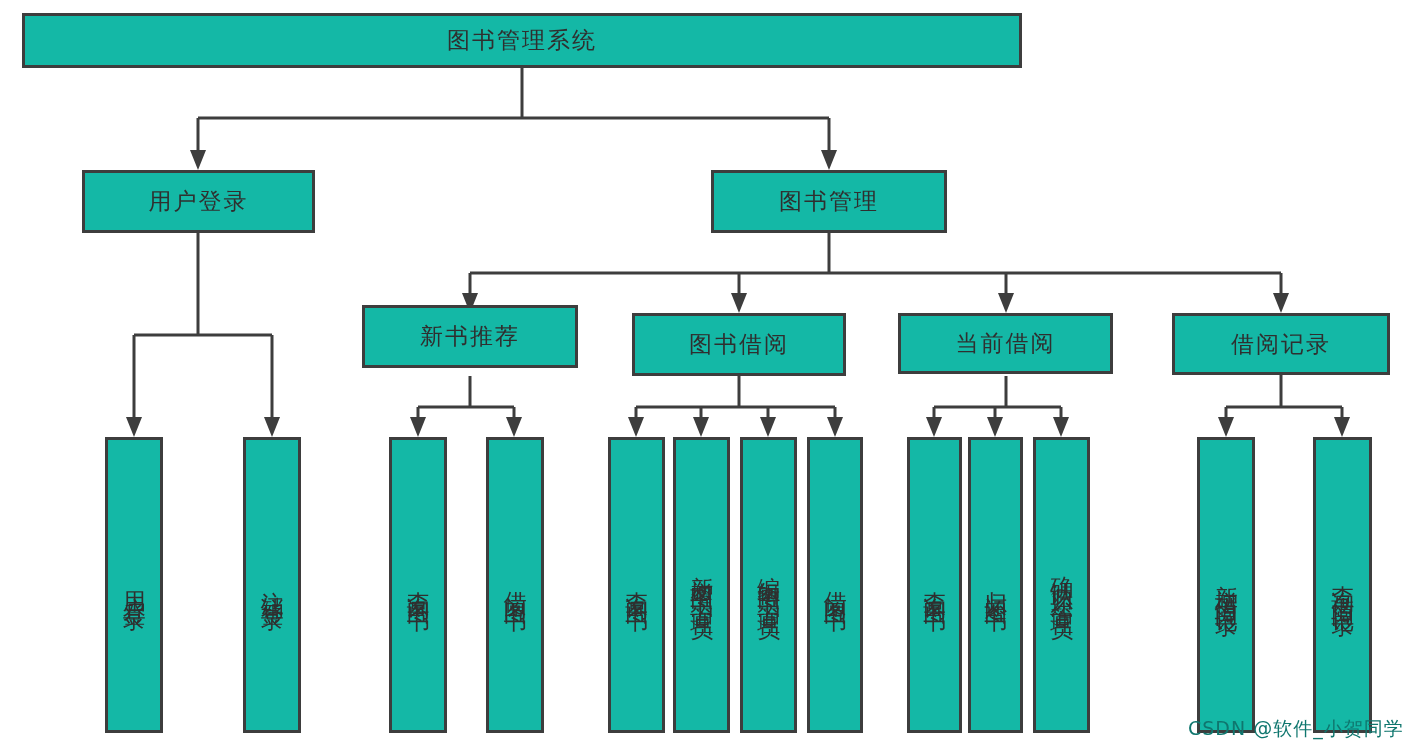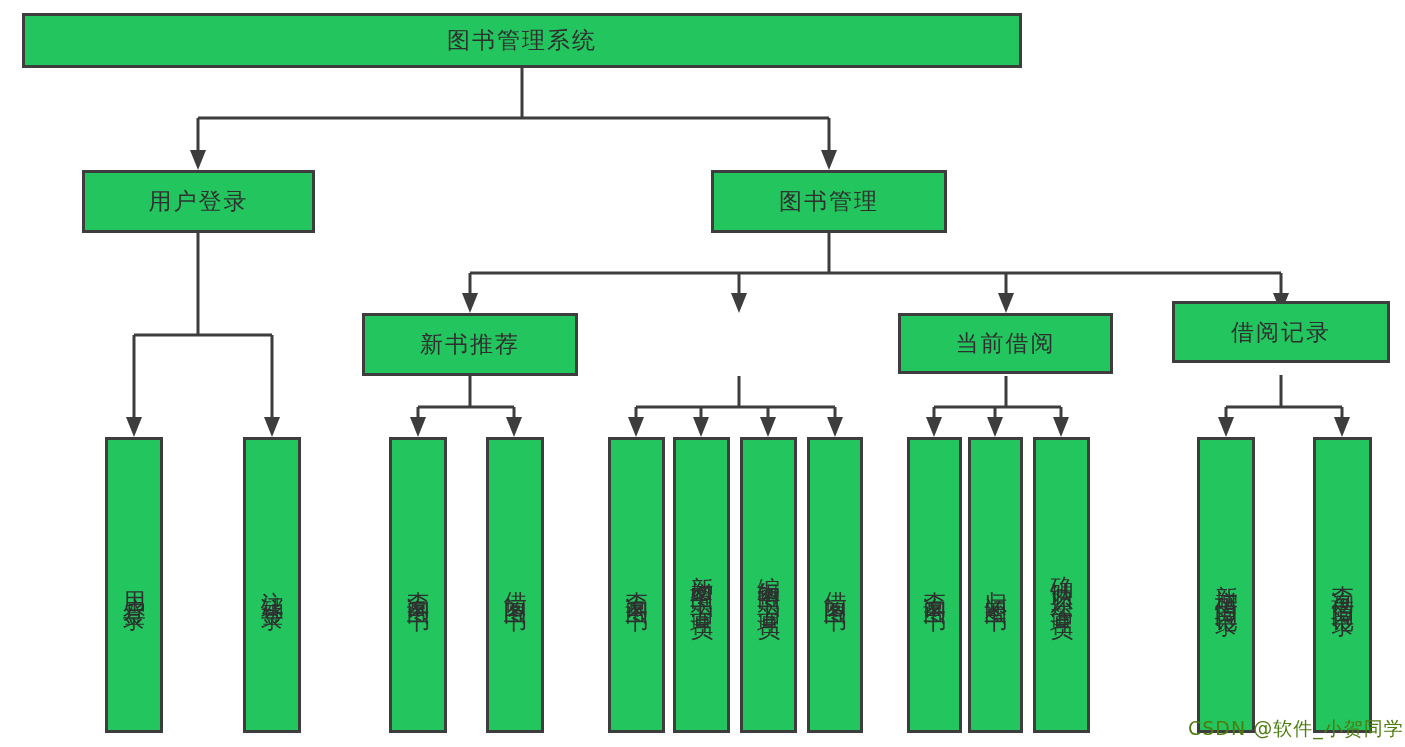--- a/index.html
+++ b/index.html
@@ -17,21 +17,21 @@
   }
   #connectors {
     position: absolute;
     left: 0;
     top: 0;
     z-index: 1;
   }
   .node {
     position: absolute;
     box-sizing: border-box;
-    background: #22c55e;
+    background: #14b8a6;
     border: 3px solid #3d3d3d;
     display: flex;
     align-items: center;
     justify-content: center;
     z-index: 2;
     color: #2f2f2f;
   }
   .hnode span {
     font-size: 23px;
     letter-spacing: 2px;
@@ -42,21 +42,21 @@
     font-size: 23px;
     letter-spacing: 6px;
     line-height: 1.1;
   }
   #watermark {
     position: absolute;
     left: 1188px;
     top: 716px;
     z-index: 3;
     font-size: 19px;
-    color: #4d7c0f;
+    color: #0f766e;
     white-space: nowrap;
     letter-spacing: 1px;
   }
 </style>
 </head>
 <body>
 
 <div id="stage">
 
   <svg id="connectors" width="1405" height="747" viewBox="0 0 1405 747">
@@ -129,27 +129,30 @@
     <span>图书管理系统</span>
   </div>
 
   <div class="node hnode" style="left:82px; top:170px; width:233px; height:63px;">
     <span>用户登录</span>
   </div>
   <div class="node hnode" style="left:711px; top:170px; width:236px; height:63px;text-align:right;">
     <span>图书管理</span>
   </div>
 
-  <div class="node hnode" style="left:362px; top:313px; width:216px; height:63px;">
+  <div class="node hnode" style="left:362px; top:305px; width:216px; height:63px;">
     <span>新书推荐</span>
+  </div>
+  <div class="node hnode" style="left:632px; top:313px; width:214px; height:63px;">
+    <span>图书借阅</span>
   </div>
   <div class="node hnode" style="left:898px; top:313px; width:215px; height:61px;">
     <span>当前借阅</span>
   </div>
-  <div class="node hnode" style="left:1172px; top:301px; width:218px; height:62px;">
+  <div class="node hnode" style="left:1172px; top:313px; width:218px; height:62px;">
     <span>借阅记录</span>
   </div>
 
   <div class="node vnode" style="left:105px; top:437px; width:58px; height:296px;">
     <span>用户登录</span>
   </div>
   <div class="node vnode" style="left:243px; top:437px; width:58px; height:296px;">
     <span>注销登录</span>
   </div>
   <div class="node vnode" style="left:389px; top:437px; width:58px; height:296px;">

